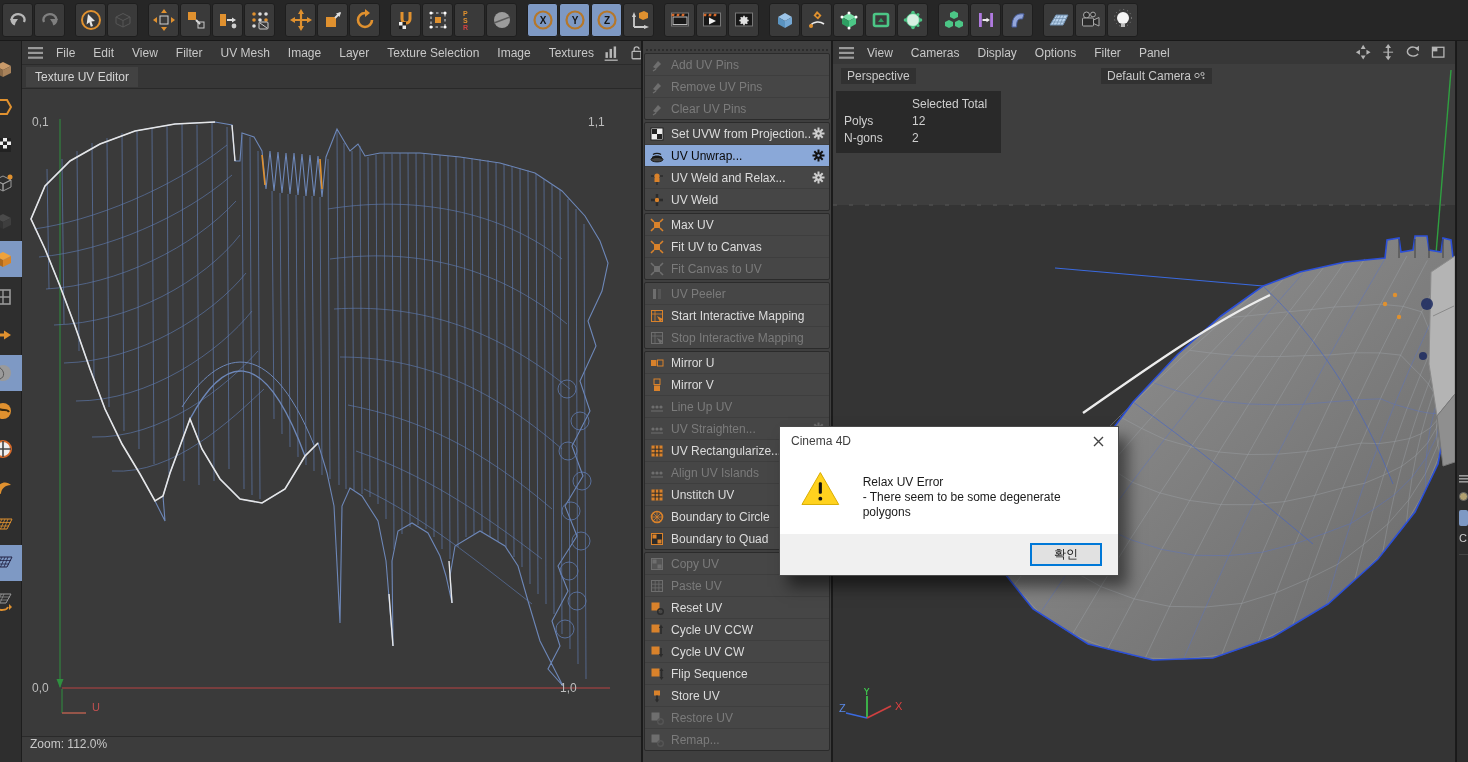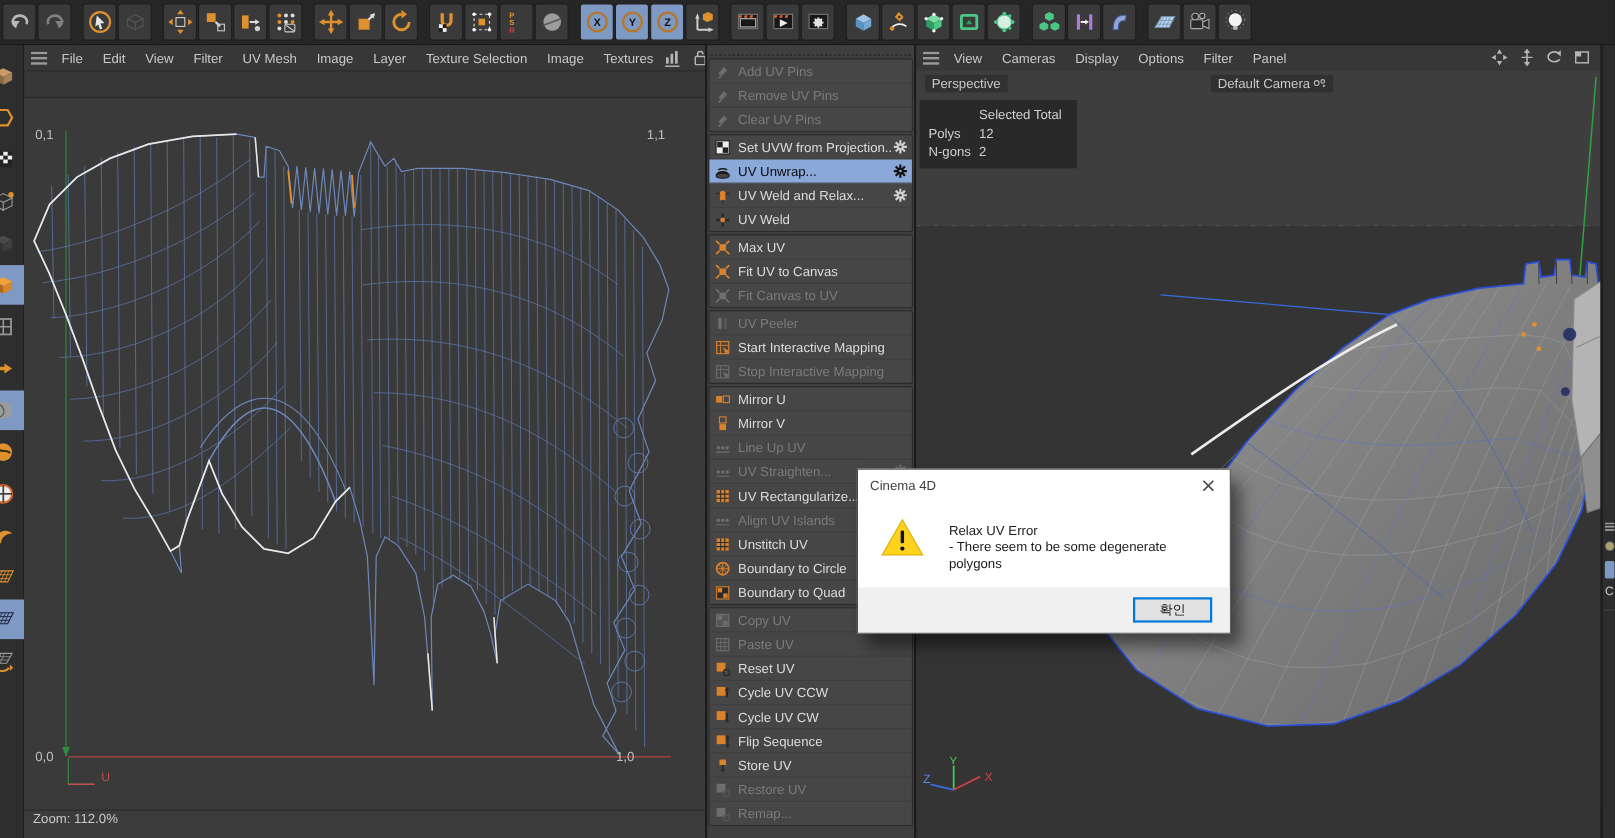--- a/index.html
+++ b/index.html
@@ -49,21 +49,21 @@
   .cmd-row.selected .cmd-label{color:#0a0a0a;}
   .cmd-gear{flex:none;margin-right:1px;display:flex;}
   
   #vppanel{left:833px;top:41px;width:622px;height:721px;background:#343434;}
   #vpcanvas{left:0;top:23px;width:622px;height:671px;
             background:linear-gradient(#3e3e3e 0 141px,#343434 141px 100%);}
   #vpstatus{left:0;top:694px;width:622px;height:27px;justify-content:flex-end;padding-right:12px;border:1px solid #2a2a2a;border-top-color:#2a2a2a;}
   .chip{position:absolute;font-size:12px;color:#c8c8c8;background:rgba(28,28,28,.38);padding:1px 6px;white-space:nowrap;}
   #hud{position:absolute;left:3px;top:27px;background:rgba(20,20,20,.5);padding:5px 14px 6px 8px;
        font-size:12px;color:#cfcfcf;line-height:17px;}
-  #hud .hrow{display:flex;}
+  #hud .hrow{display:flex;gap:22px;}
   #hud .hl{width:46px;}
   
   #rstrip{left:1456px;top:41px;width:12px;height:721px;background:#2d2d2d;border-left:1px solid #191919;box-sizing:border-box;}
   .rs{margin:6px 0 0 2px;}
   
   #dialog{left:779px;top:426px;width:338px;height:148px;background:#fff;border:1px solid #4a4a4a;
           box-shadow:9px 11px 14px rgba(0,0,0,.5);z-index:60;color:#1a1a1a;}
   .dlg-title{height:28px;display:flex;align-items:center;padding:0 11px;font-size:12px;color:#404040;}
   .dlg-close{margin-left:auto;width:18px;height:18px;display:flex;align-items:center;justify-content:center;}
   .dlg-body{display:flex;padding:15px 14px 0 20px;gap:22px;}
@@ -498,20 +498,23 @@
           </span>
           <span style="display: flex;">
             <svg width="18" height="18" viewBox="0 0 22 22">
               <path d="M10 4 V16" stroke="#b5b5b5" stroke-width="1.8"></path>
               <polygon points="10,0 6.5,5 13.5,5" fill="#b5b5b5"></polygon>
               <polygon points="10,20 6.5,15 13.5,15" fill="#b5b5b5"></polygon>
               <path d="M4 10 H16" stroke="#b5b5b5" stroke-width="1.2"></path>
             </svg>
           </span>
         </div>
+    </div>
+    <div class="uv-tab">
+      <span>Texture UV Editor</span>
     </div>
     <div id="uvcanvas" class="abs">
       <svg id="uvsvg" width="619" height="648" viewBox="0 0 619 648">
           <line x1="38" y1="30" x2="38" y2="598" stroke="#2f8f3f" stroke-width="1"></line>
           <polygon points="34.5,590 41.5,590 38,599" fill="#2f8f3f"></polygon>
           <line x1="40" y1="599" x2="588" y2="599" stroke="#8f4040" stroke-width="1.6"></line>
           <path d="M40 600 V624 H64" stroke="#2f8f3f" fill="none"></path>
           <path d="M40 624 H64" stroke="#c05050" fill="none" stroke-width="1.4"></path>
           <path d="M9,130 L23,97 48,72 78,55 113,42 153,35 193,33 210,36 213,72 218,72 220,44 232,48 240,62 244,100 248,62 252,102 256,63 260,104 264,64 268,105 272,64 276,106 280,65 284,107 288,66 292,107 296,67 300,108 304,68 315,40 322,52 328,62 336,55 343,67 358,64 398,64 438,68 478,74 513,84 540,102 563,127 578,152 586,174 580,202 566,232 574,257 558,292 568,322 550,357 561,387 543,417 555,447 536,477 546,502 530,532 538,557 526,580 541,597 518,552 506,512 496,477 483,457 458,442 433,457 428,487 430,514 424,487 418,467 406,444 390,434 376,442 370,472 371,557 364,472 356,432 340,407 328,399 320,417 318,534 312,417 305,384 296,354 283,367 263,400 240,414 218,410 198,390 180,360 168,330 158,357 148,384 141,407 143,432 133,412 118,385 100,355 83,320 68,280 53,237 38,197 23,160 Z" fill="none" stroke="#6d87b8" stroke-width="1.1"></path>
           <line x1="25" y1="80" x2="27" y2="200" stroke="#5f7bb0" stroke-width=".8" opacity=".85"></line>

